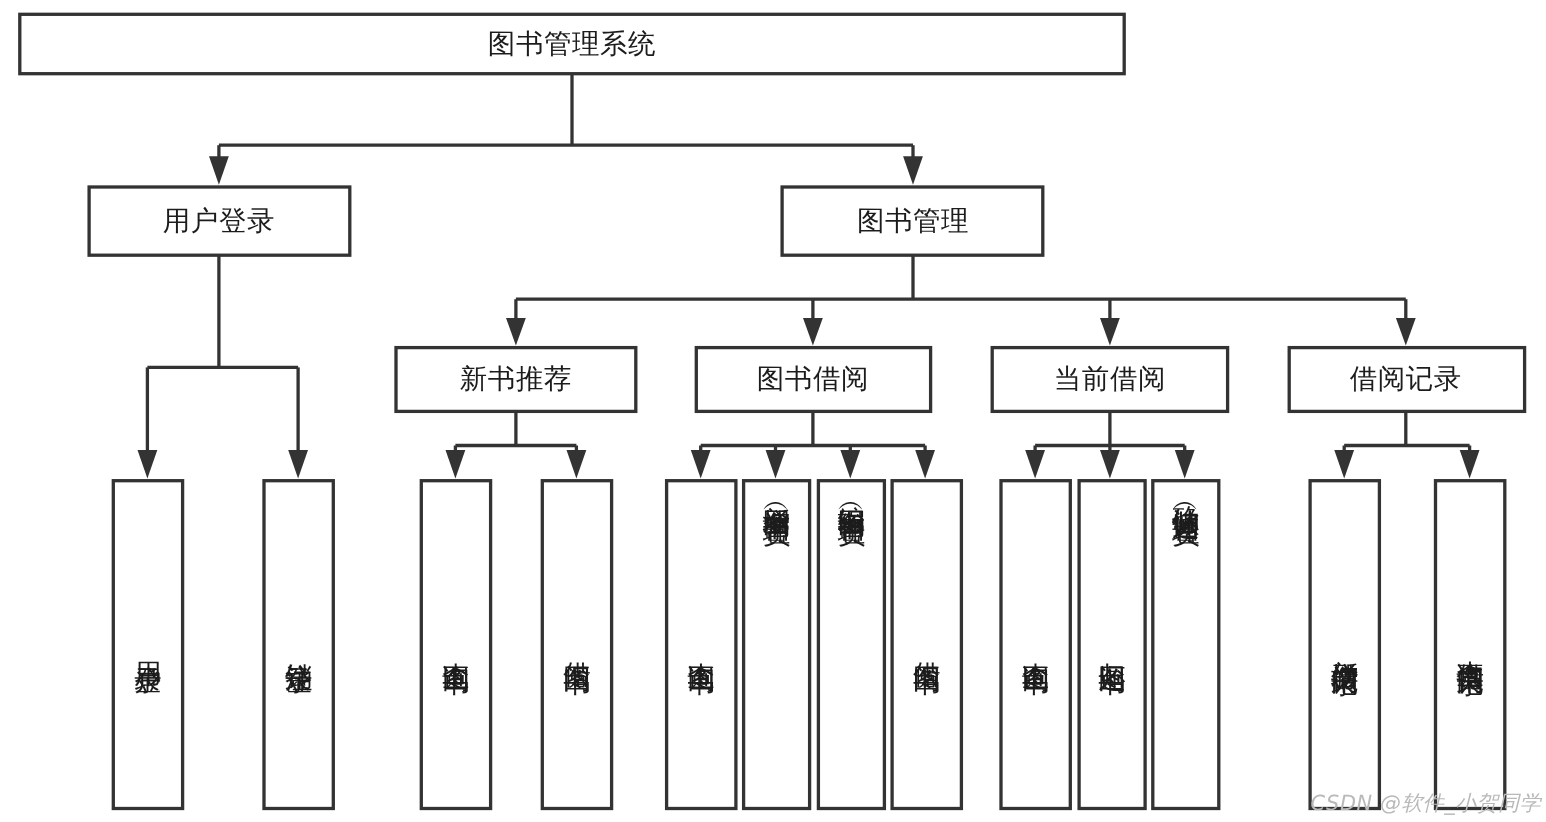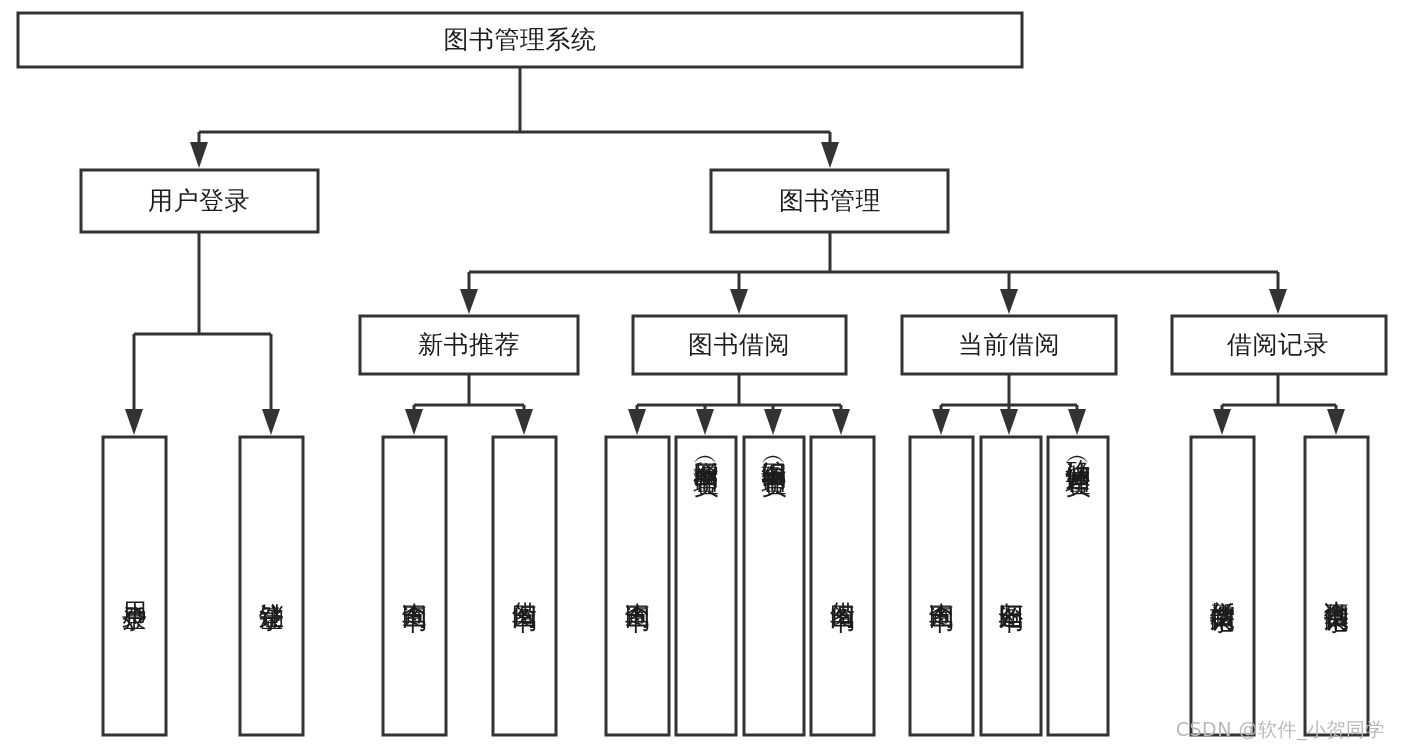--- a/index.html
+++ b/index.html
@@ -65,27 +65,28 @@
     text-orientation: upright;
     font-family: "DejaVu Sans", "Liberation Sans", sans-serif;
     font-size: 25px;
     color: #1c1c1c;
     line-height: 1.08;
     letter-spacing: 2px;
     white-space: nowrap;
   }
   .watermark {
     position: absolute;
-    right: 20px;
+    right: 4px;
     bottom: 4px;
     font-family: "DejaVu Sans", "Liberation Sans", sans-serif;
     font-size: 19px;
     color: #b9b9b9;
     letter-spacing: 0.5px;
     white-space: nowrap;
+    font-style: italic;
   }
 </style>
 </head>
 <body>
 
 <div id="diagram-root">
 
   <svg class="diagram-svg" viewBox="0 0 1405 747" xmlns="http://www.w3.org/2000/svg">
 
     <defs>

